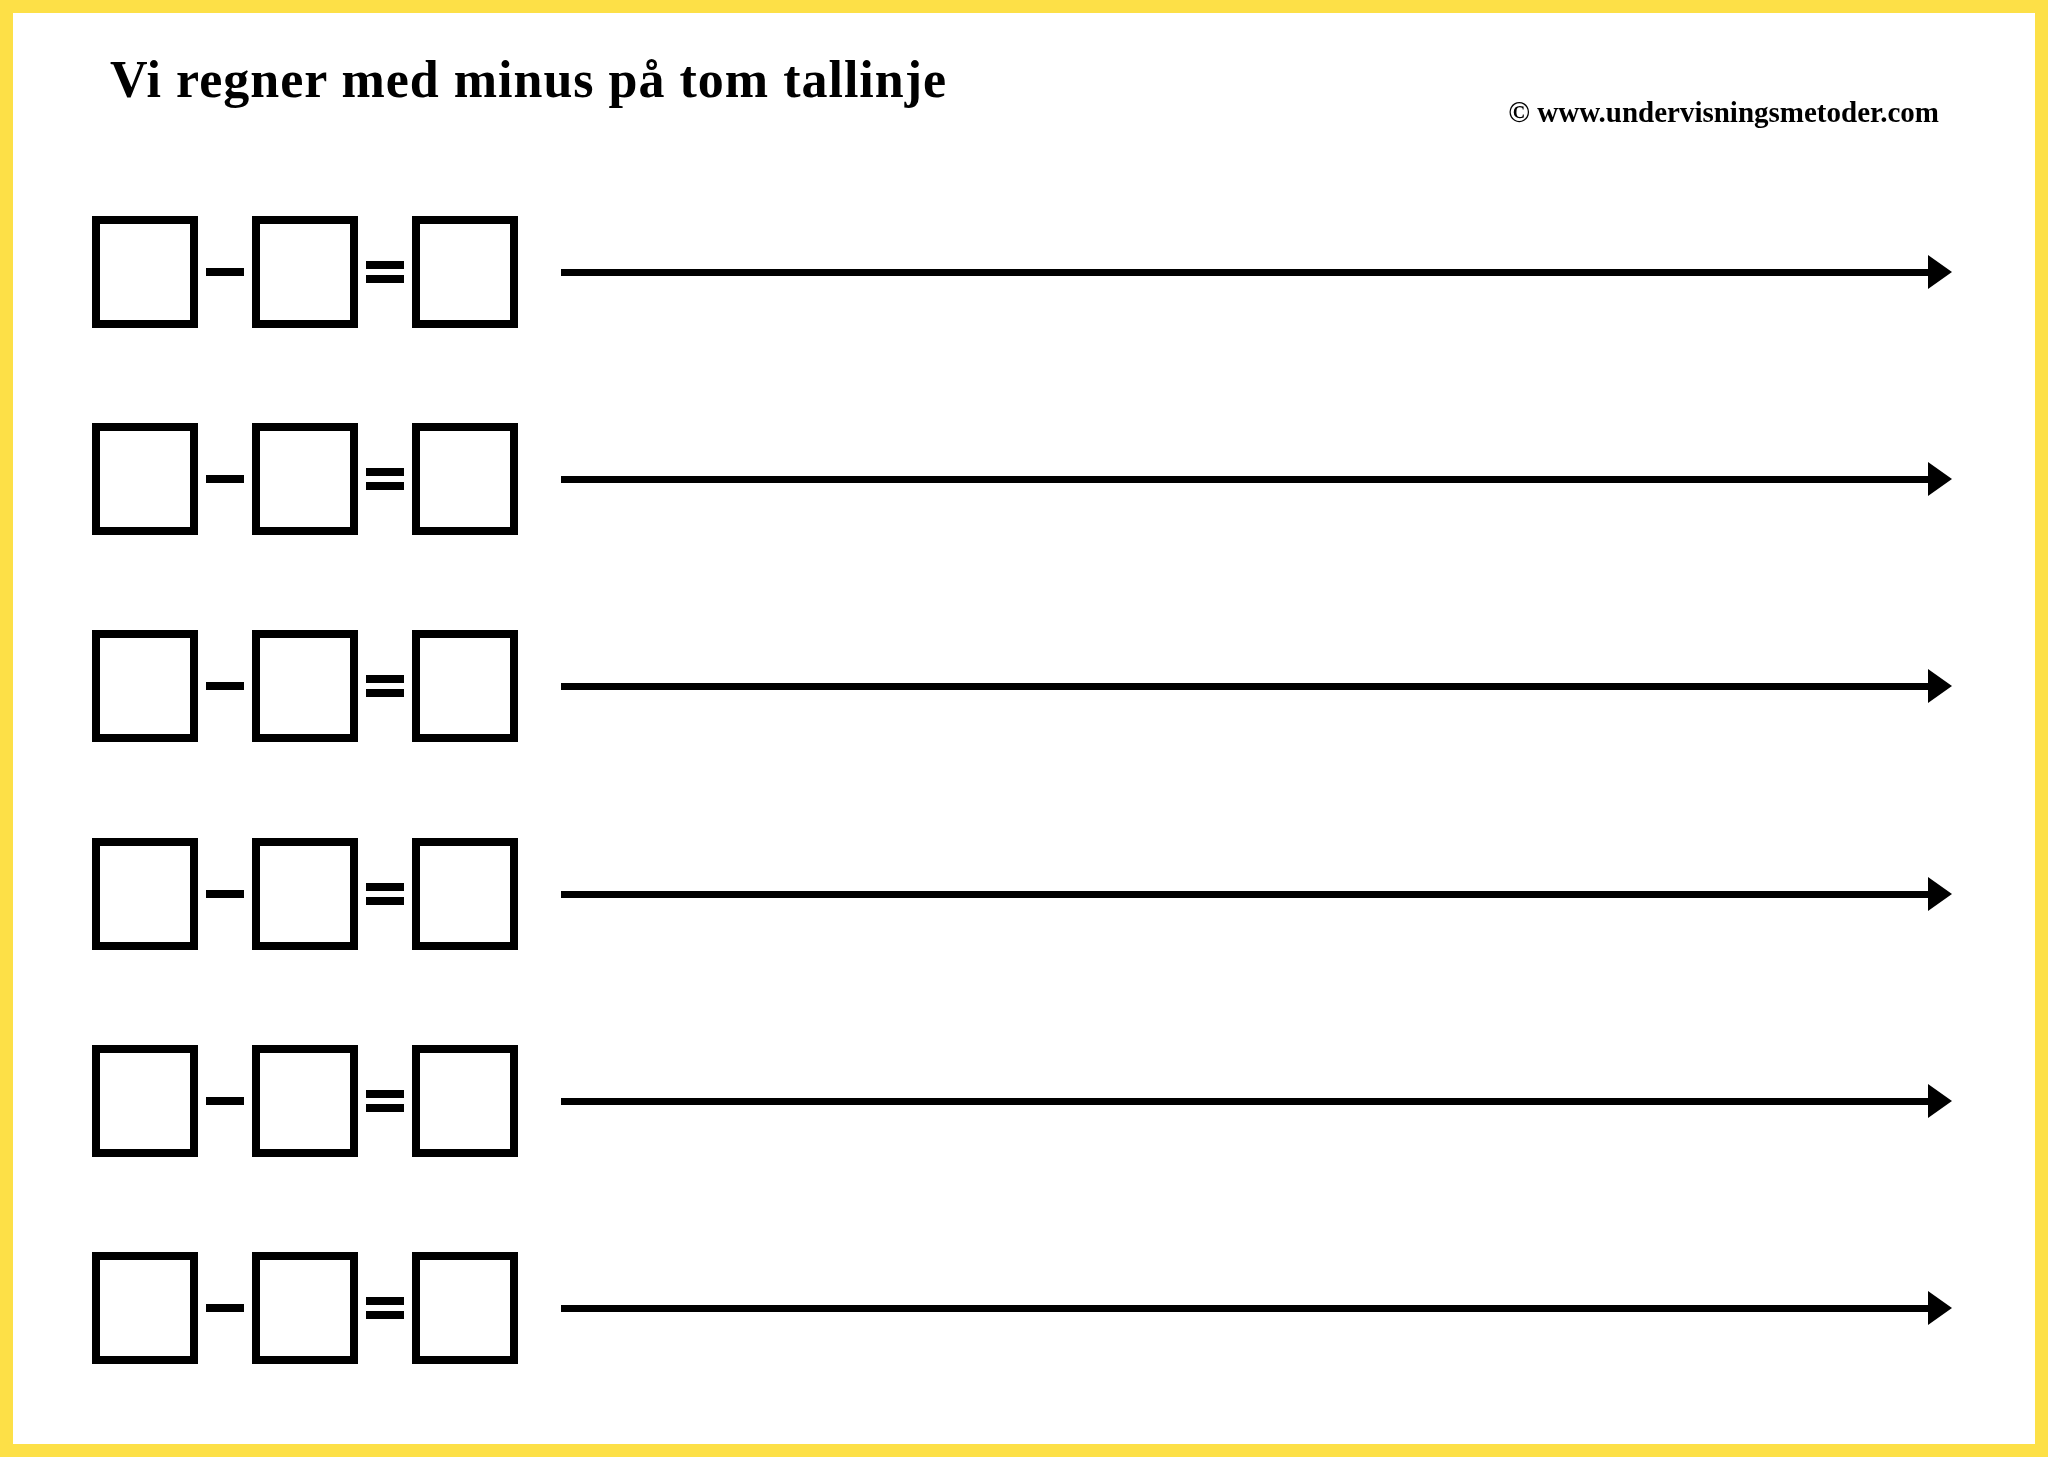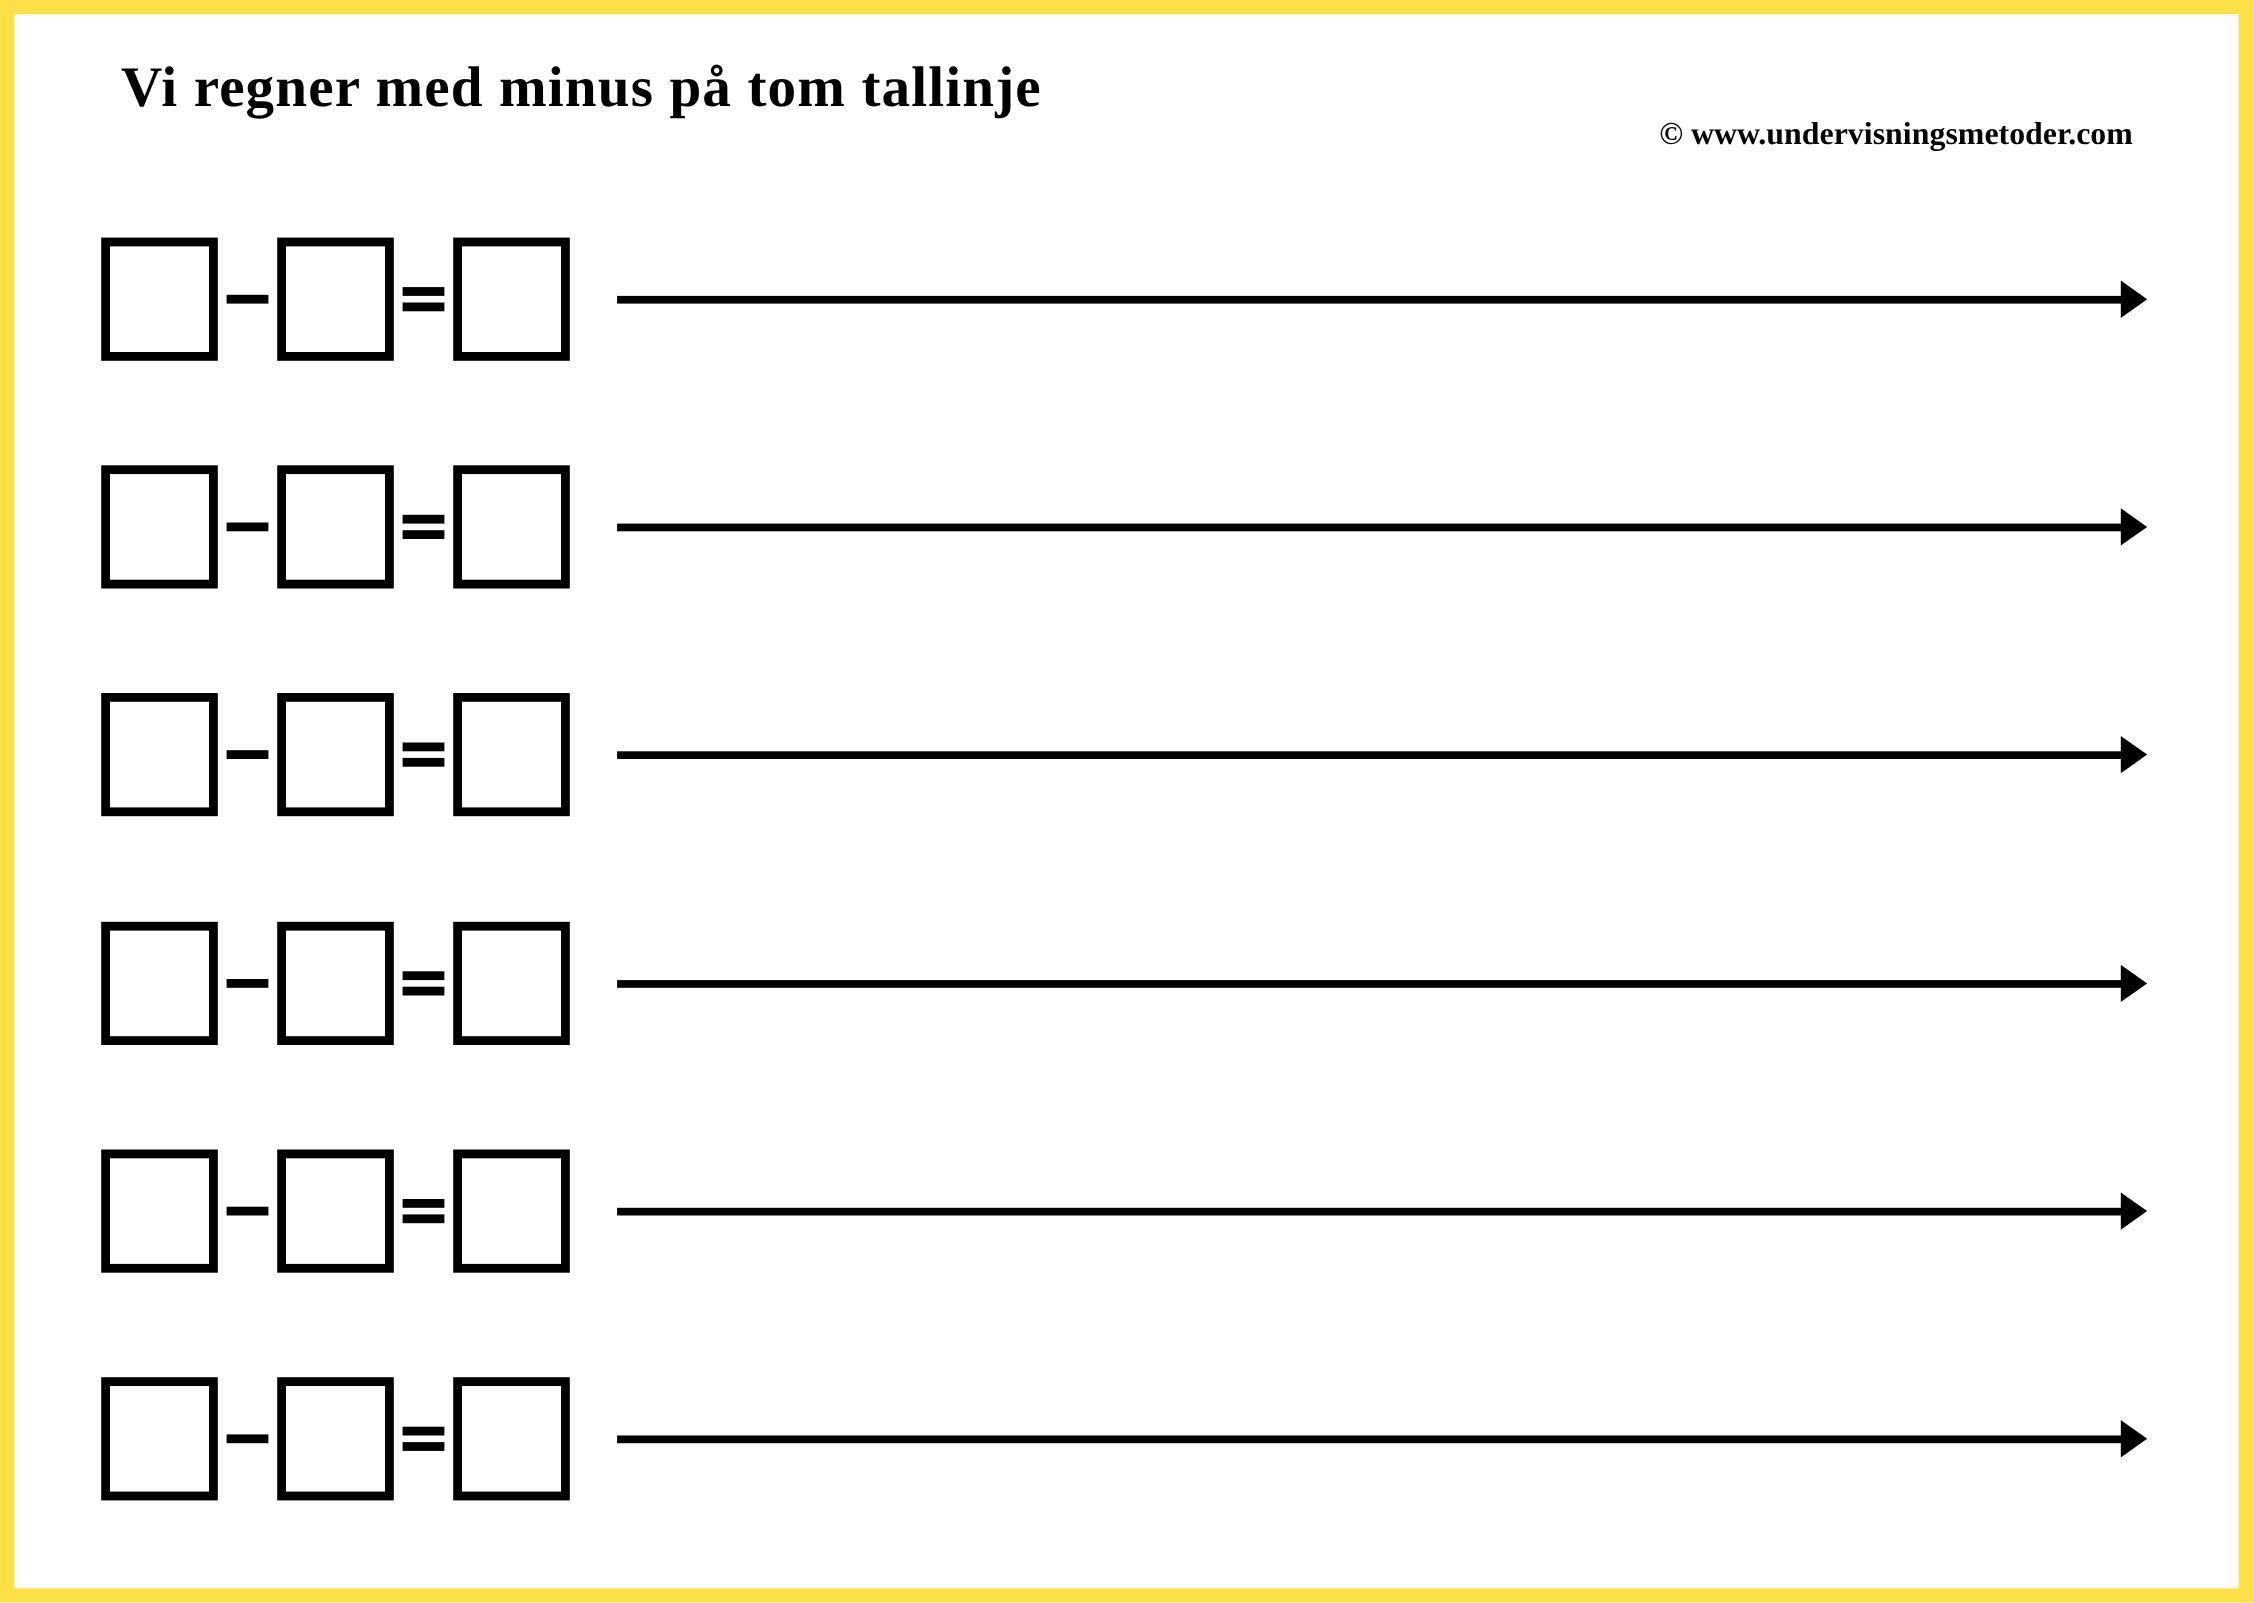--- a/index.html
+++ b/index.html
@@ -25,21 +25,21 @@
     left: 110px;
     top: 50px;
     font-size: 52px;
     font-weight: bold;
     color: #000000;
     letter-spacing: 1px;
     white-space: nowrap;
   }
   .copyright {
     position: absolute;
-    top: 106px;
+    top: 96px;
     right: 109px;
     font-size: 29px;
     font-weight: bold;
     color: #000000;
     white-space: nowrap;
   }
   .row {
     position: absolute;
     left: 0;
     width: 2048px;

